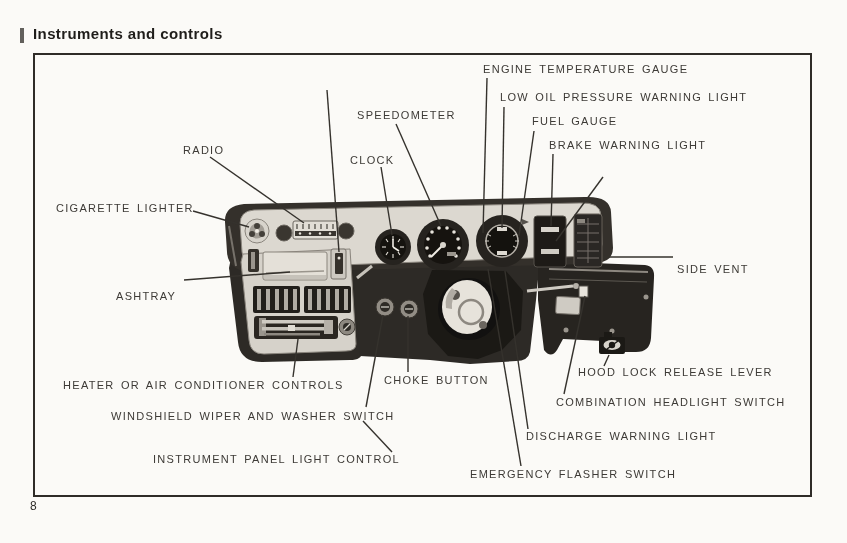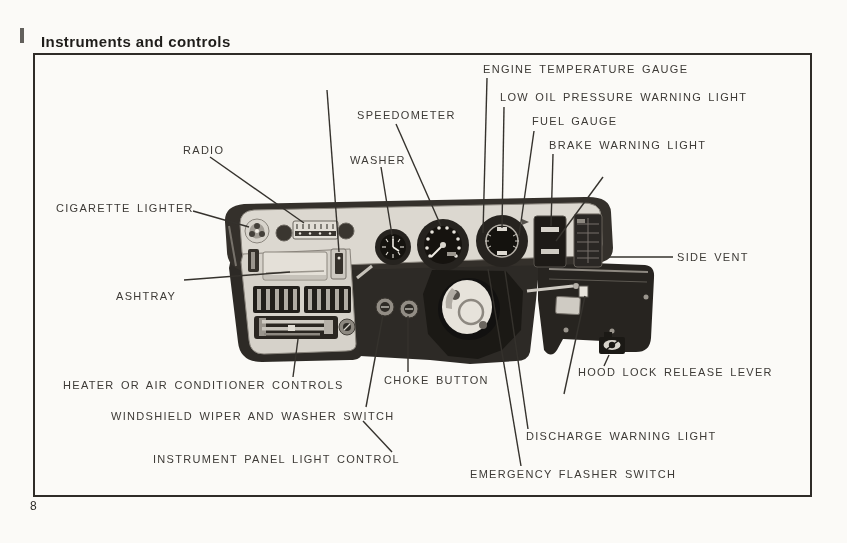--- a/index.html
+++ b/index.html
@@ -6,21 +6,21 @@
   body{
     width:847px;height:543px;
     background:#fbfaf7;
     font-family:"Liberation Sans", sans-serif;
     position:relative;overflow:hidden;
   }
   .page{position:absolute;inset:0;}
   .scan-mark{position:absolute;left:20px;top:28px;width:4px;height:15px;background:#3c3935;opacity:.8;}
   .title{
     position:absolute;left:33px;top:25px;
-    font-size:15px;font-weight:bold;color:#1f1d1a;letter-spacing:.4px;margin:8px;
+    font-size:15px;font-weight:bold;color:#1f1d1a;letter-spacing:.4px;margin:0;
   }
   .frame{
     position:absolute;left:33px;top:53px;width:775px;height:440px;
     border:2px solid #2f2c28;background:transparent;
   }
   .pageno{
     position:absolute;left:30px;top:499px;
     font-size:12px;color:#2f2c28;
   }
   svg.art{position:absolute;left:0;top:0;}
@@ -261,27 +261,28 @@
       <line x1="505" y1="271" x2="528" y2="429"></line>
       <line x1="488" y1="269" x2="521" y2="466"></line>
     </g>
   </svg>
 
   <div class="lbl" style="left:357px;top:110px">SPEEDOMETER</div>
   <div class="lbl" style="left:483px;top:64px">ENGINE TEMPERATURE GAUGE</div>
   <div class="lbl" style="left:500px;top:92px">LOW OIL PRESSURE WARNING LIGHT</div>
   <div class="lbl" style="left:532px;top:116px">FUEL GAUGE</div>
   <div class="lbl" style="left:549px;top:140px">BRAKE WARNING LIGHT</div>
-  <div class="lbl" style="left:350px;top:155px">WASHER</div>
+  <div class="lbl" style="left:350px;top:155px">CLOCK</div>
   <div class="lbl" style="left:183px;top:145px">RADIO</div>
   <div class="lbl" style="left:56px;top:203px">CIGARETTE LIGHTER</div>
-  <div class="lbl" style="left:677px;top:252px">SIDE VENT</div>
+  <div class="lbl" style="left:677px;top:264px">SIDE VENT</div>
   <div class="lbl" style="left:116px;top:291px">ASHTRAY</div>
   <div class="lbl" style="left:63px;top:380px">HEATER OR AIR CONDITIONER CONTROLS</div>
   <div class="lbl" style="left:153px;top:454px">INSTRUMENT PANEL LIGHT CONTROL</div>
   <div class="lbl" style="left:111px;top:411px">WINDSHIELD WIPER AND WASHER SWITCH</div>
   <div class="lbl" style="left:384px;top:375px">CHOKE BUTTON</div>
   <div class="lbl" style="left:578px;top:367px">HOOD LOCK RELEASE LEVER</div>
+  <div class="lbl" style="left:556px;top:397px">COMBINATION HEADLIGHT SWITCH</div>
   <div class="lbl" style="left:526px;top:431px">DISCHARGE WARNING LIGHT</div>
   <div class="lbl" style="left:470px;top:469px">EMERGENCY FLASHER SWITCH</div>
 
   <div class="pageno">8</div>
 </div>
 
 </body></html>

